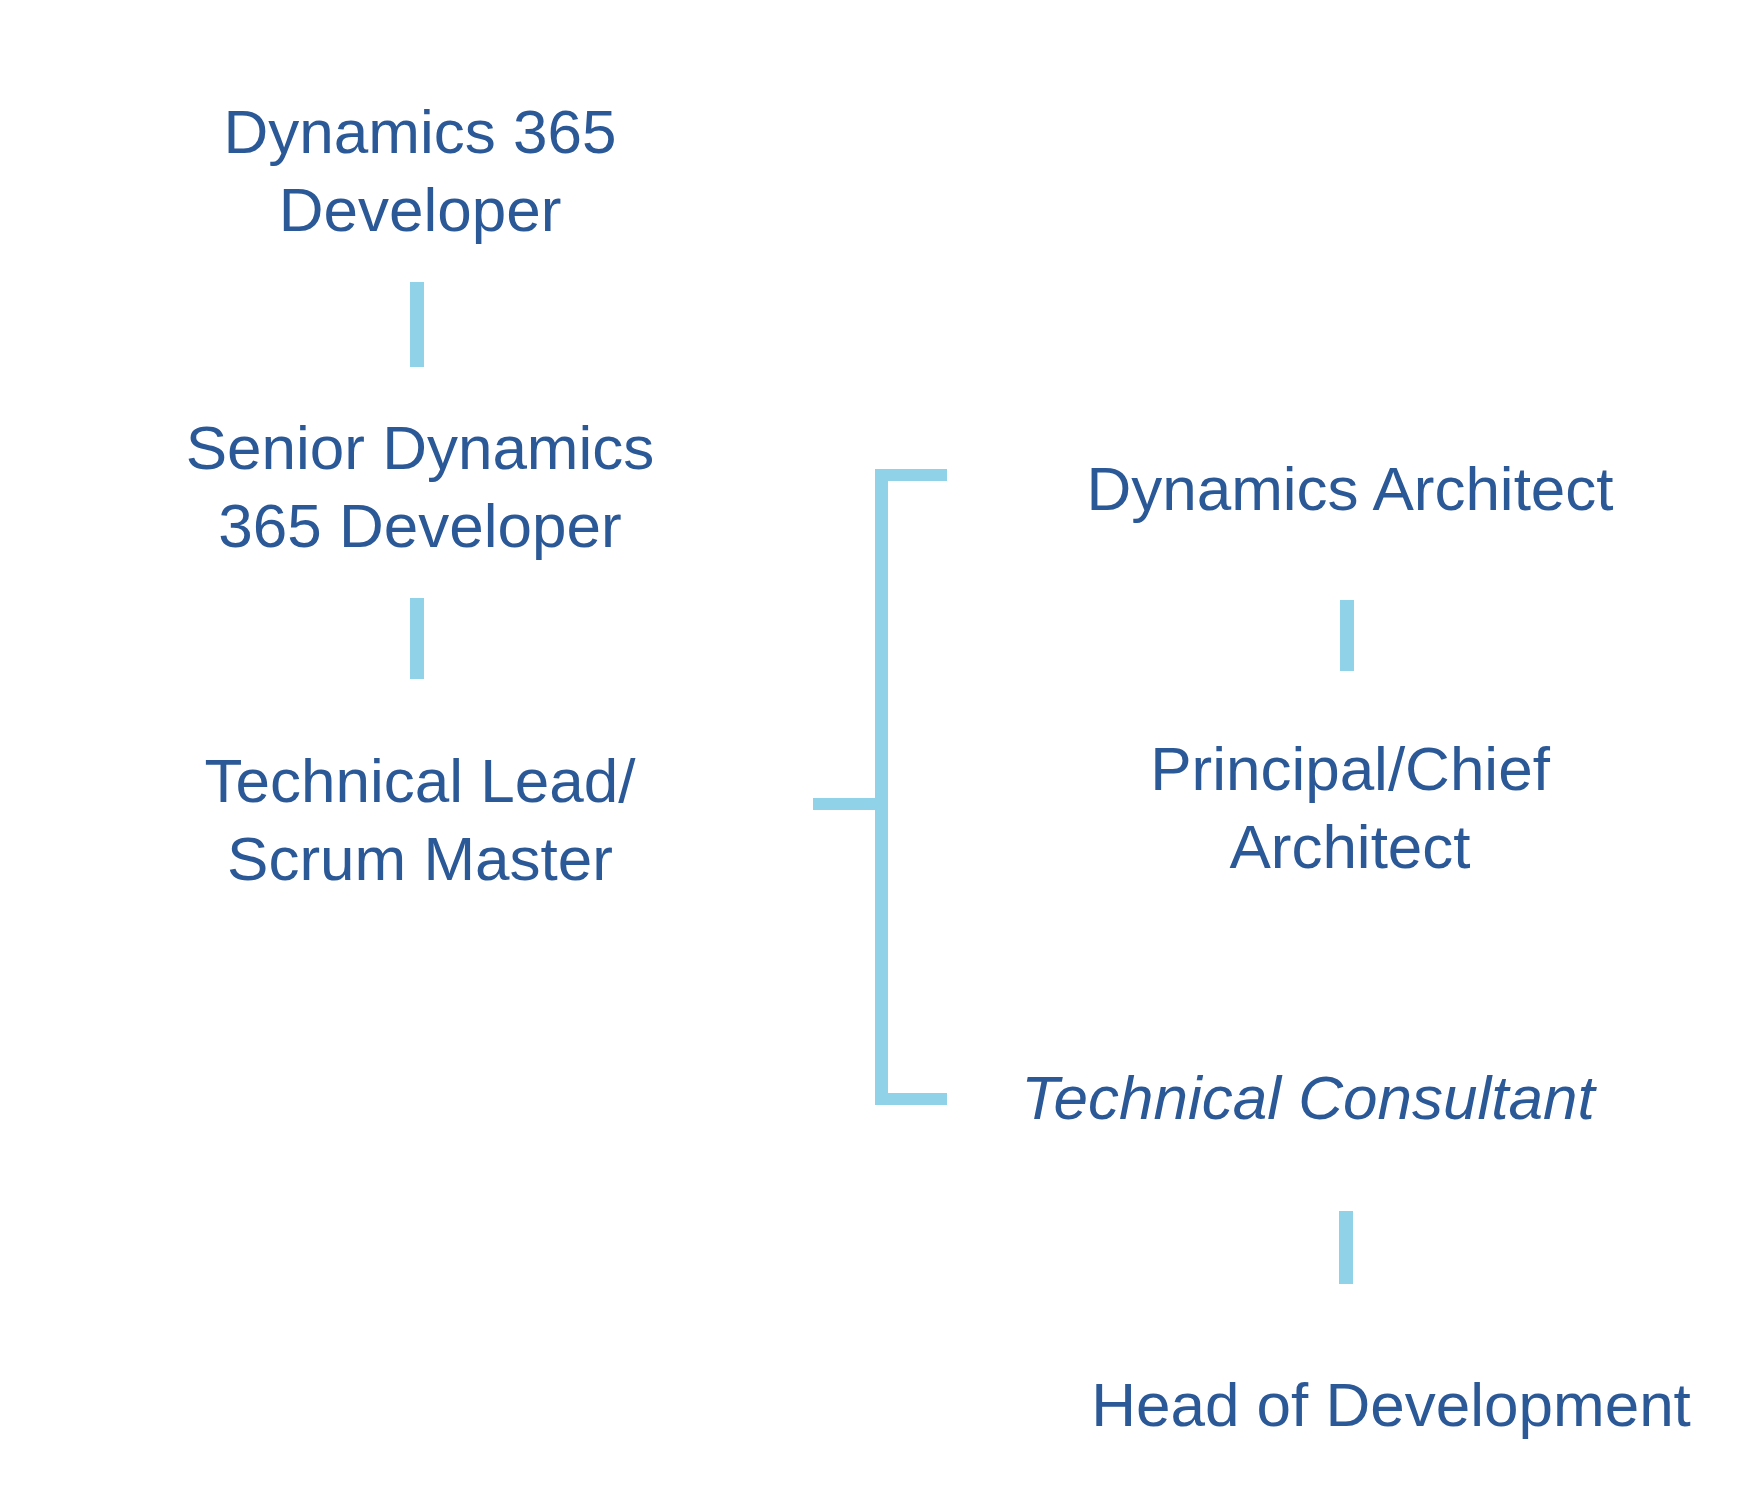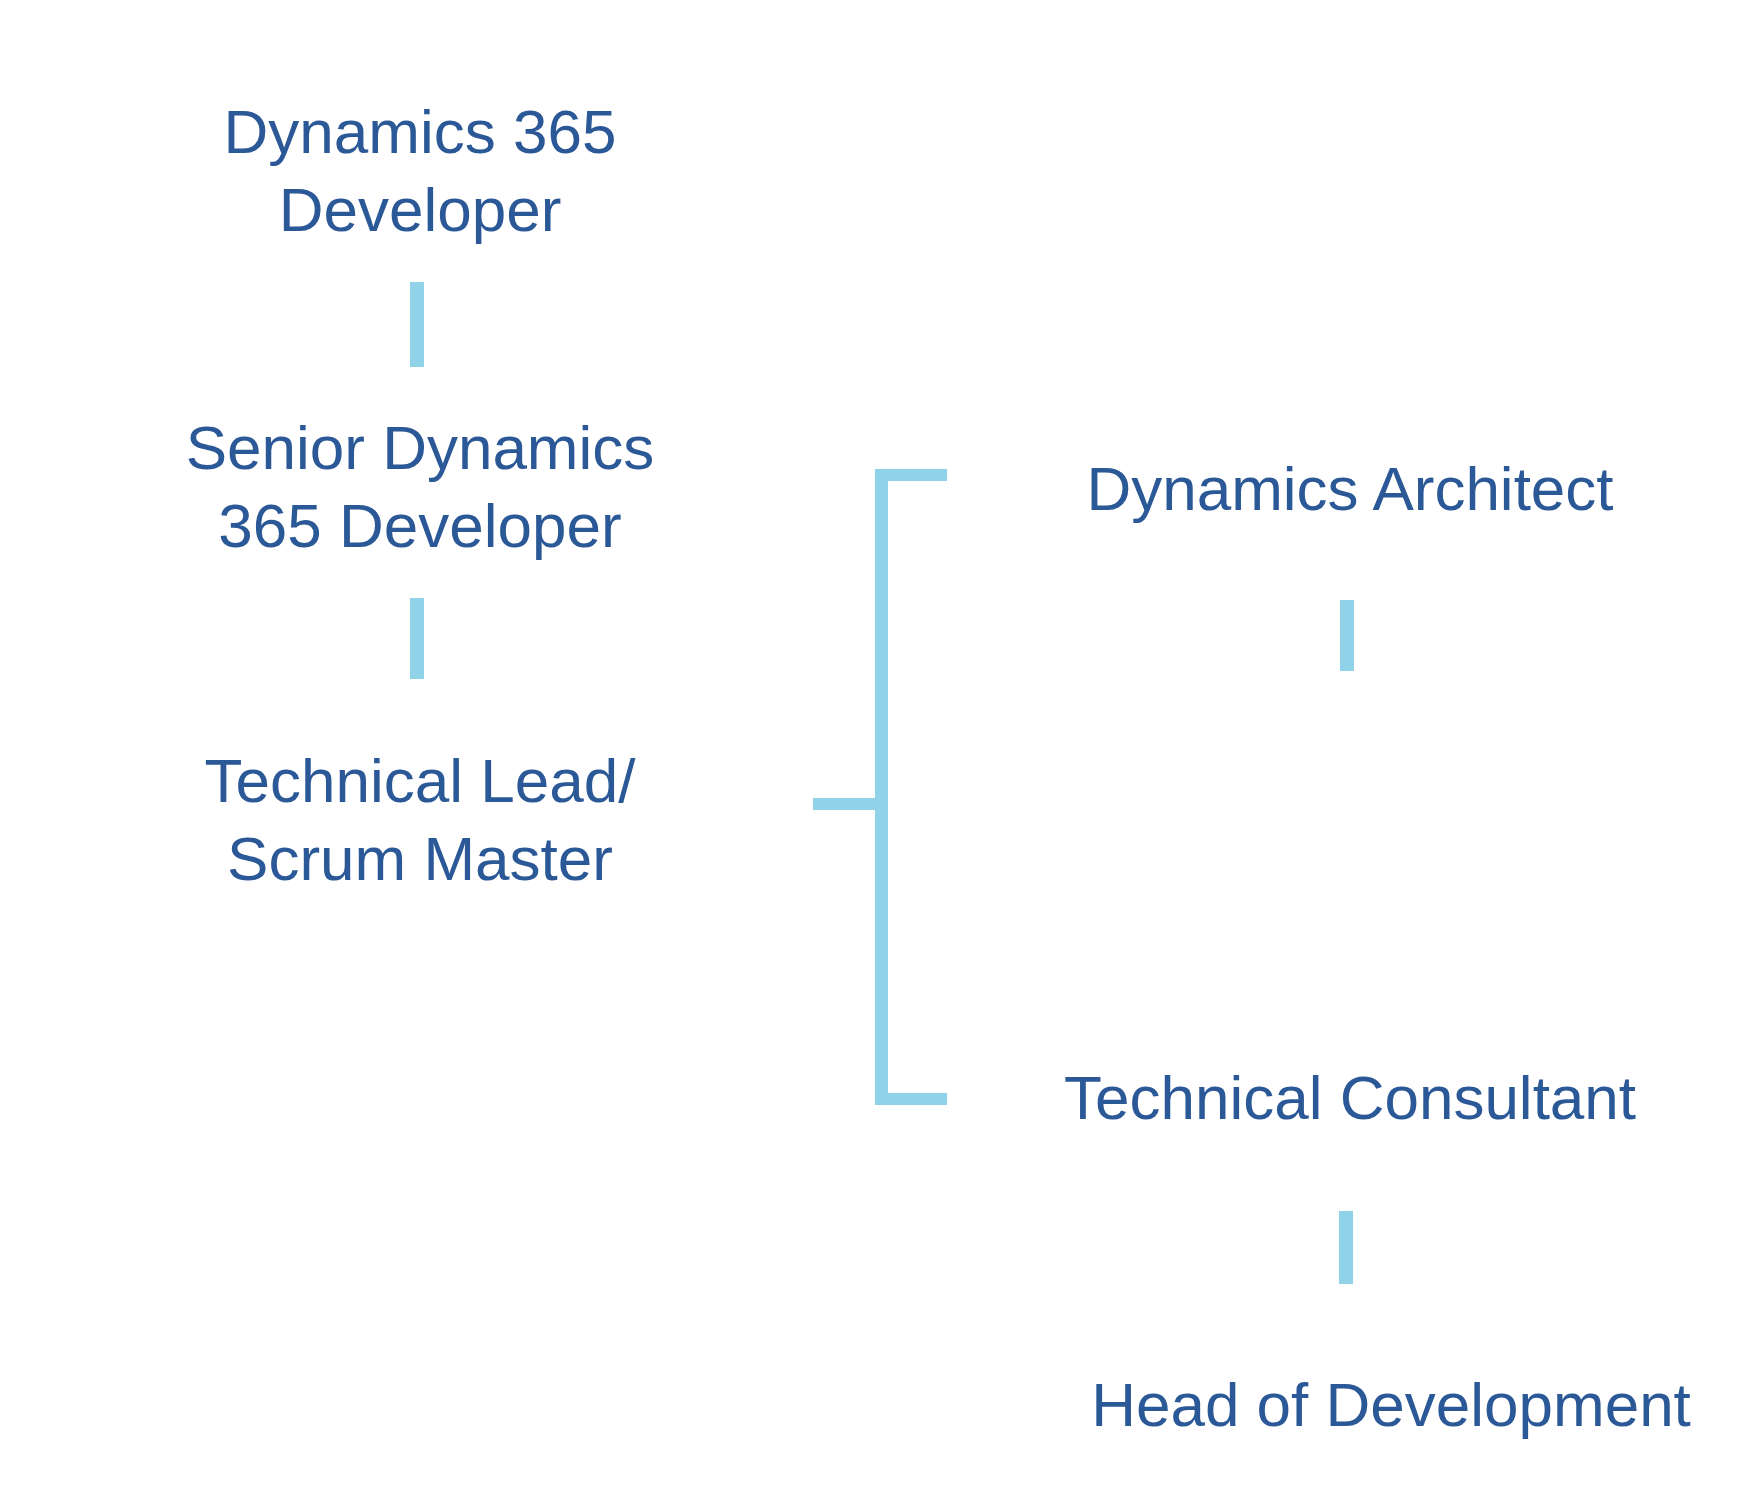--- a/index.html
+++ b/index.html
@@ -54,20 +54,22 @@
     <div class="connector" style="left:813px; top:770px; width:62px; height:12px;"></div>
     <div class="connector" style="left:875px; top:441px; width:13px; height:636px;"></div>
     <div class="connector" style="left:875px; top:441px; width:72px; height:12px;"></div>
     <div class="connector" style="left:875px; top:1065px; width:72px; height:12px;"></div>
   </div>
 
   <div class="role" style="left:1050px; top:422px;">Dynamics Architect</div>
 
   <div class="connector" style="left:1340px; top:572px; width:14px; height:71px;"></div>
 
+  <div class="role" style="left:1050px; top:702px;">Principal/Chief
+Architect</div>
 
-  <div class="role" style="left:1050px; top:1031px;">Technical Consultant</div>
+  <div class="role" style="left:1008px; top:1031px;font-style:italic;">Technical Consultant</div>
 
   <div class="connector" style="left:1339px; top:1183px; width:14px; height:73px;"></div>
 
   <div class="role" style="left:1091px; top:1338px;">Head of Development</div>
 
 </div>
 
 </body></html>

